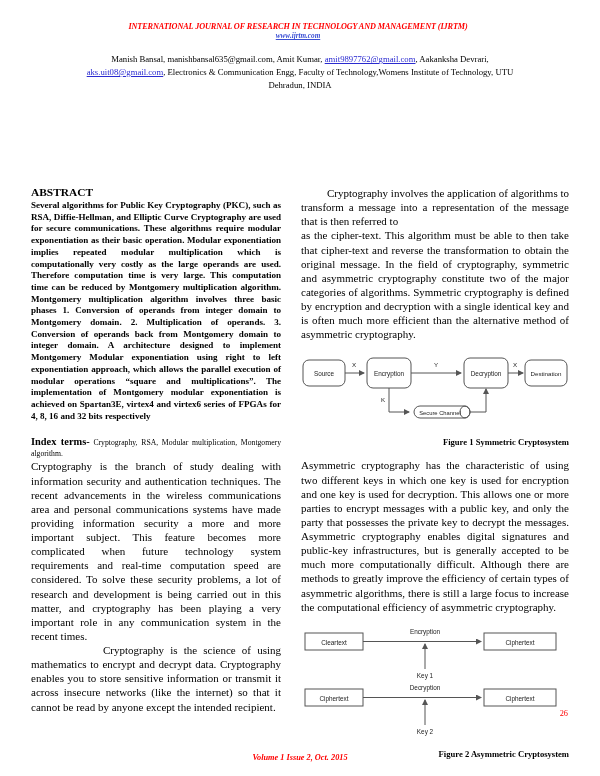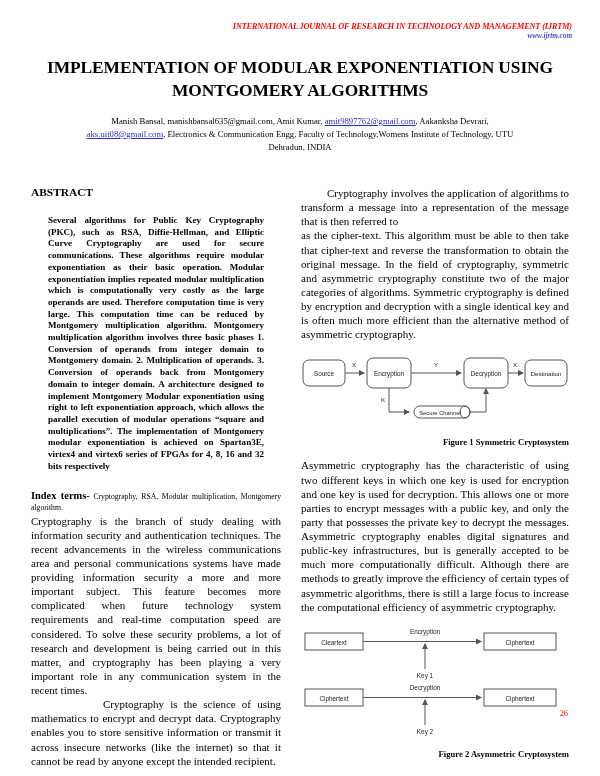--- a/index.html
+++ b/index.html
@@ -13,21 +13,21 @@
     position: relative;
   }
   .page {
     position: relative;
     width: 600px; height: 776px;
     padding: 0;
   }
 
   
   .journal-head {
-    text-align: right;
+    text-align: center;
     padding: 22px 28px 0 24px;
     line-height: 1.12;
   }
   .journal-title {
     font-family: "Liberation Serif", serif;
     font-weight: bold;
     font-style: italic;
     font-size: 8.2px;
     letter-spacing: -0.1px;
     color: #ff0000;
@@ -37,20 +37,21 @@
     font-style: italic;
     font-size: 8px;
     color: #ff0000;
     margin-top: 1px;
   }
   .journal-url {
     font-weight: bold;
     font-style: italic;
     font-size: 7.2px;
     color: #3b4fd4;
+    text-decoration: underline;
     margin-top: 1px;
   }
 
   
   .paper-title {
     text-align: center;
     font-family: "Liberation Serif", serif;
     font-weight: bold;
     font-size: 17.4px;
     line-height: 1.32;
@@ -92,21 +93,21 @@
     font-family: "Liberation Serif", serif;
     font-weight: bold;
     font-size: 11.6px;
     margin: 16px 0 7px 0;
   }
   p.abstract-body {
     font-weight: bold;
     font-size: 9.05px;
     line-height: 1.295;
     text-align: justify;
-    margin: 17px;
+    margin: 0;
   }
   .index-terms {
     font-size: 7.7px;
     line-height: 1.33;
     text-align: justify;
     margin: 13px 0 0 0;
   }
   .index-terms .it-label {
     font-size: 10.4px;
     font-weight: bold;
@@ -155,21 +156,20 @@
 </head>
 <body>
 
 <div class="page">
 
   <div class="journal-head">
     <div class="journal-title">INTERNATIONAL JOURNAL OF RESEARCH IN TECHNOLOGY AND MANAGEMENT (IJRTM)</div>
     <div class="journal-url">www.ijrtm.com</div>
   </div>
 
-  <div class="paper-title">IMPLEMENTATION OF MODULAR EXPONENTIATION USING MONTGOMERY ALGORITHMS</div>
 
   <div class="authors">
     <span>Manish Bansal, manishbansal635@gmail.com, Amit Kumar, </span><span class="mail">amit9897762@gmail.com</span><span>, Aakanksha Devrari,</span><br>
     <span class="mail">aks.uit08@gmail.com</span><span>, Electronics &amp; Communication Engg, Faculty of Technology,Womens Institute of Technology, UTU</span><br>
     <span>Dehradun, INDIA</span>
   </div>
 
   <div class="columns">
 
     <div class="col">
@@ -254,14 +254,15 @@
           <text x="219" y="75.5" font-family="Liberation Sans, sans-serif" font-size="6.4" fill="#222" text-anchor="middle">Ciphertext</text>
           <line x1="124" y1="100" x2="124" y2="75" stroke="#555" stroke-width="1" marker-end="url(#ah2)"></line>
           <text x="124" y="109" font-family="Liberation Sans, sans-serif" font-size="6.4" fill="#222" text-anchor="middle">Key 2</text>
         </svg>
         <div class="fig-caption">Figure 2 Asymmetric Cryptosystem</div>
       </div>
     </div>
   </div>
 
   <div class="footer-page">26</div>
+  <div class="footer-vol">Volume 1 Issue 2, Oct. 2015</div>
 
 </div>
 
 </body></html>

